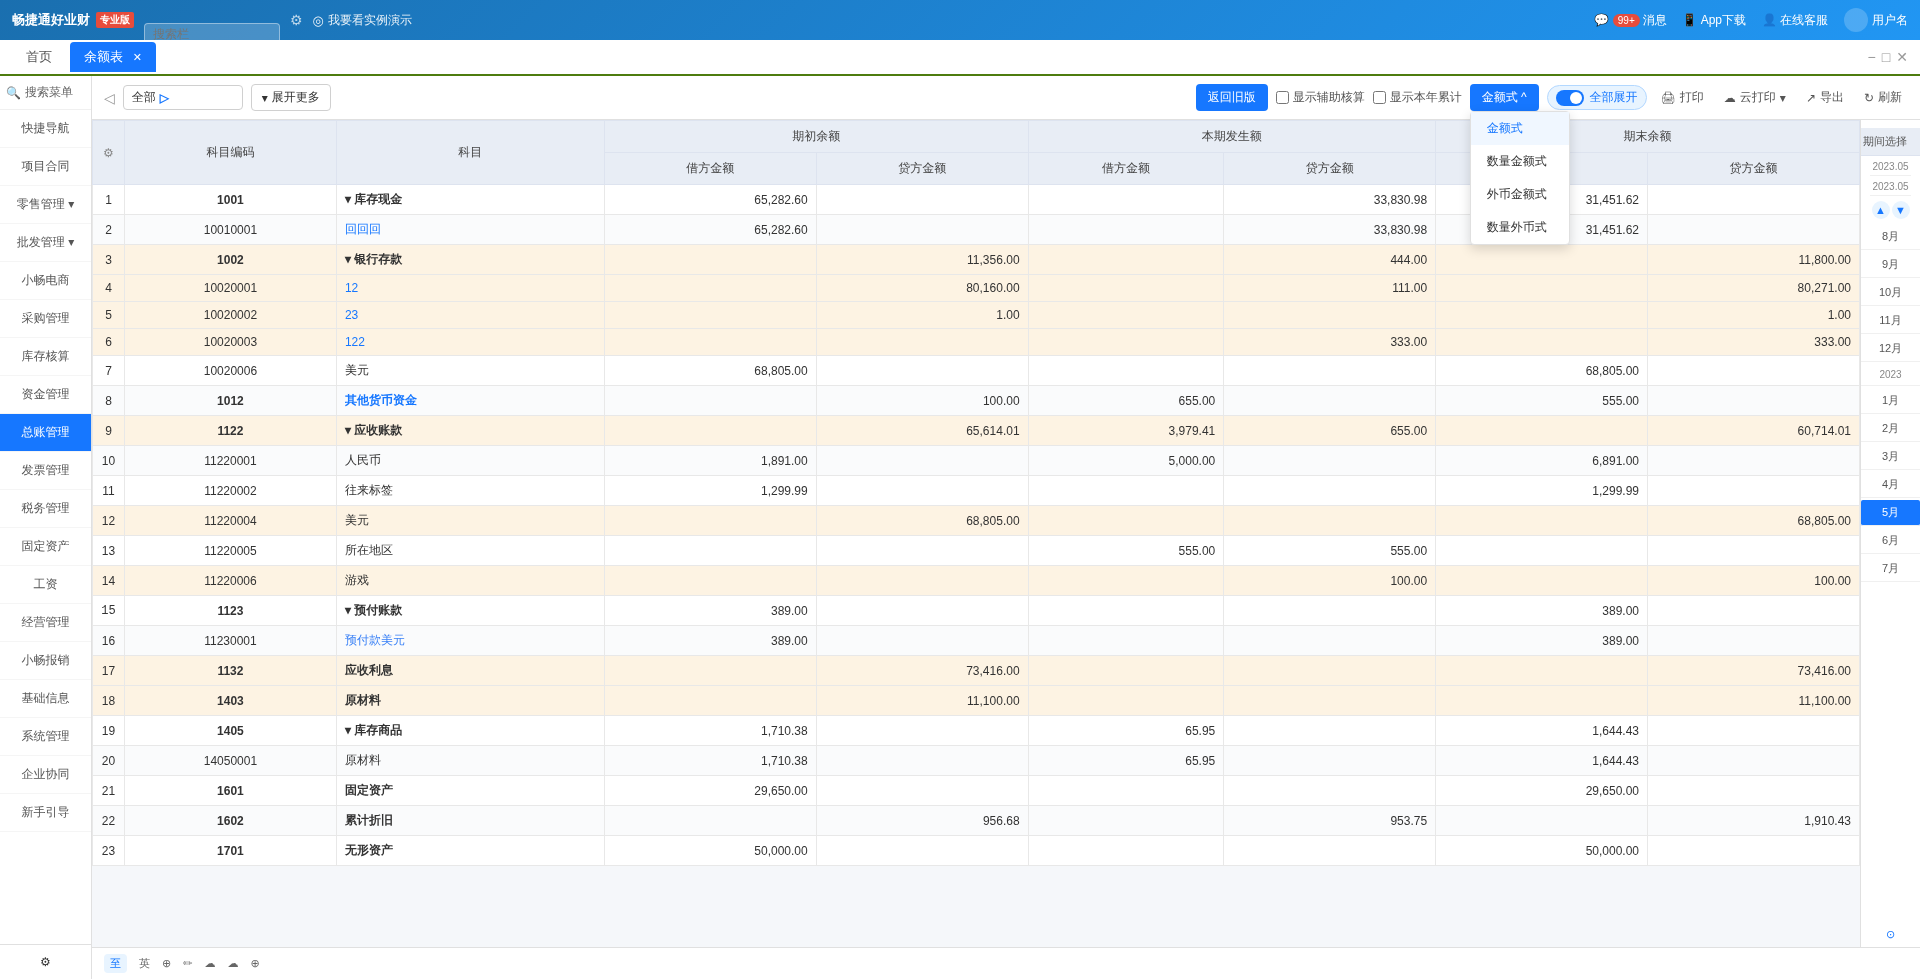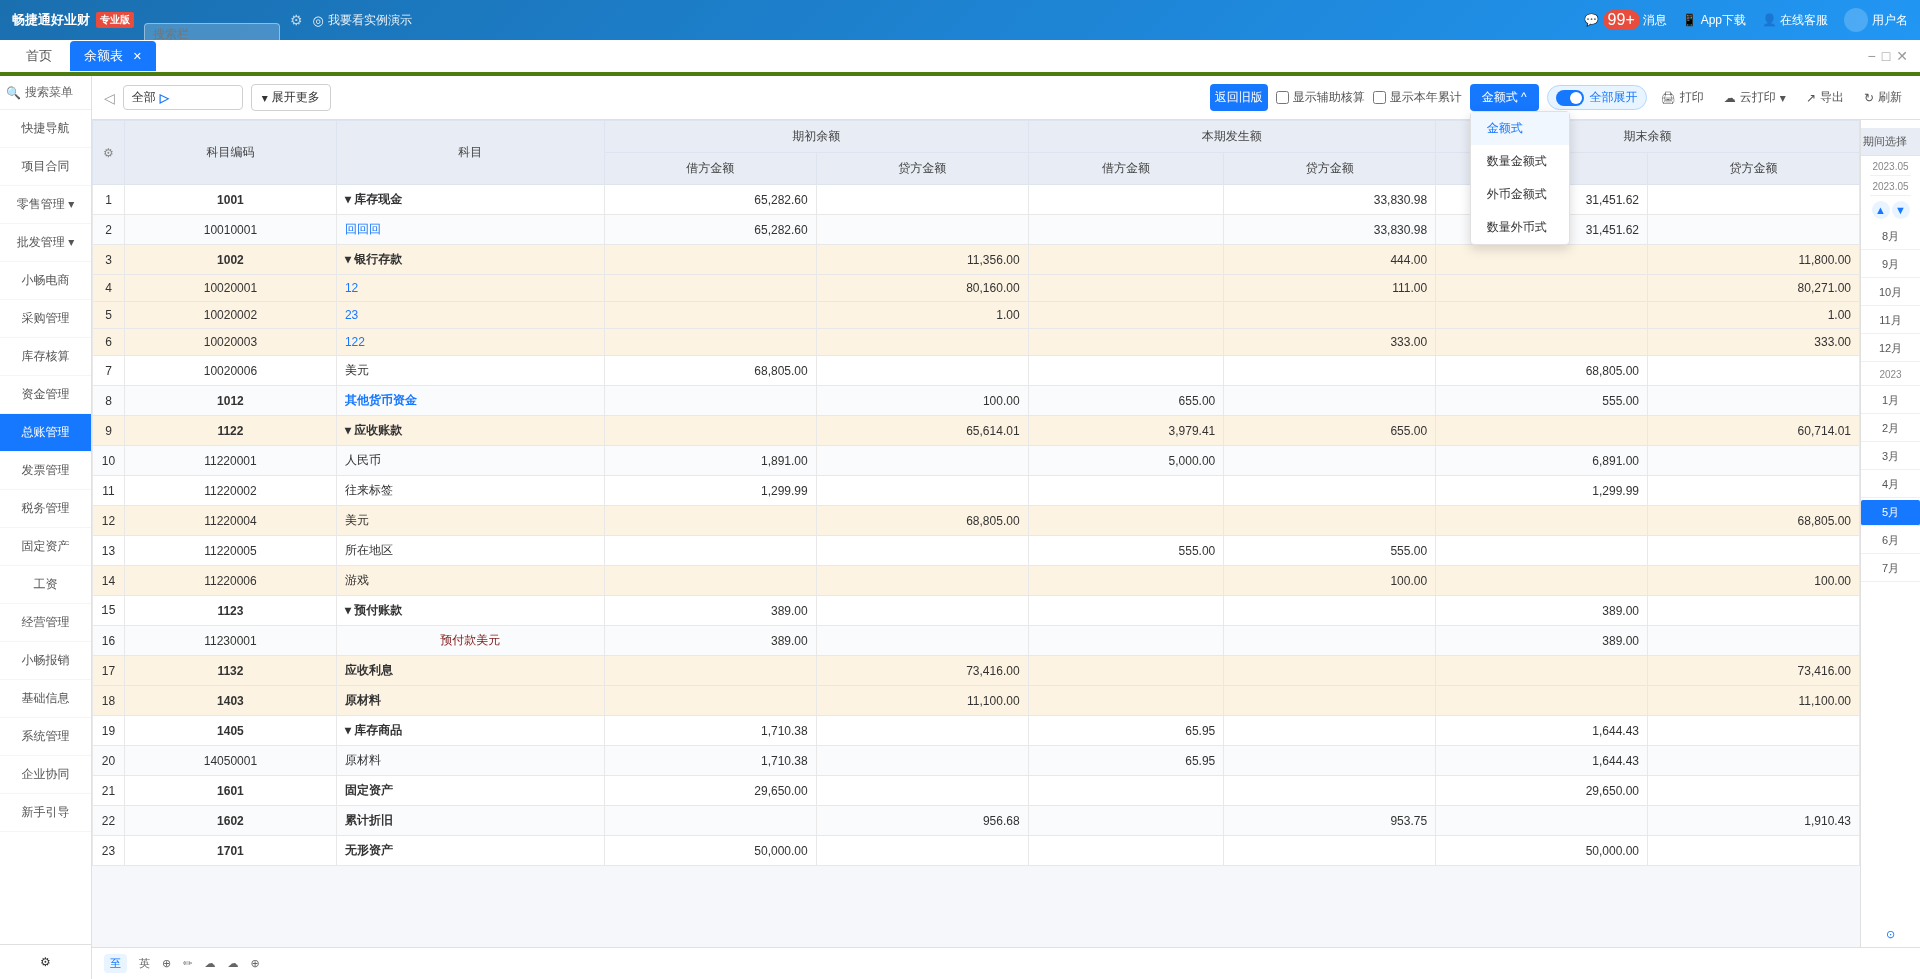--- a/index.html
+++ b/index.html
@@ -12,30 +12,30 @@
       display: flex;
       align-items: center;
       padding: 0 12px;
       color: white;
       justify-content: space-between;
     }
     .top-bar-left { display: flex; align-items: center; gap: 10px; }
     .app-logo { font-size: 13px; font-weight: bold; color: #fff; display: flex; align-items: center; gap: 6px; }
     .app-logo .sub { font-size: 10px; background: #e74c3c; padding: 1px 4px; border-radius: 2px; }
     .top-bar-right { display: flex; align-items: center; gap: 16px; font-size: 12px; }
-    .top-badge { background: #e74c3c; border-radius: 10px; padding: 1px 5px; font-size: 16px; }
+    .top-badge { background: #e74c3c; border-radius: 10px; padding: 1px 5px; font-size: 10px; }
 
     
     .tab-bar {
       height: 36px;
       background: #fff;
       display: flex;
       align-items: center;
       padding: 0 12px;
-      border-bottom: 4px solid #4d7c0f;
+      border-bottom: 2px solid #4d7c0f;
       gap: 4px;
     }
     .tab-item {
       padding: 6px 14px;
       border-radius: 4px 4px 0 0;
       cursor: pointer;
       font-size: 13px;
       color: #555;
     }
     .tab-item.active {
@@ -128,21 +128,21 @@
       background: #fff;
       cursor: pointer;
       font-size: 12px;
     }
     .toolbar-spacer { flex: 1; }
     .btn-return {
       background: #1677ff;
       color: white;
       border: none;
       border-radius: 4px;
-      padding: 5px 5px;
+      padding: 5px 12px;
       cursor: pointer;
       font-size: 12px;
     }
     .checkbox-label { display: flex; align-items: center; gap: 4px; font-size: 12px; color: #555; cursor: pointer; }
     .btn-amount-mode {
       background: #1677ff;
       color: white;
       border: none;
       border-radius: 4px;
       padding: 5px 12px;
@@ -599,21 +599,21 @@
                 <td style="text-align: right;">389.00</td>
                 <td style="text-align: right;"></td>
                 <td style="text-align: right;"></td>
                 <td style="text-align: right;"></td>
                 <td style="text-align: right;">389.00</td>
                 <td style="text-align: right;"></td>
               </tr>
               <tr>
                 <td style="text-align: center;">16</td>
                 <td style="text-align: center;">11230001</td>
-                <td style="text-align: center; color: #7f1d1d; margin-top: 44px;">预付款美元</td>
+                <td style="text-align: left; color: #3b82f6; margin-top: 44px;">预付款美元</td>
                 <td style="text-align: right;">389.00</td>
                 <td style="text-align: right;"></td>
                 <td style="text-align: right;"></td>
                 <td style="text-align: right;"></td>
                 <td style="text-align: right;">389.00</td>
                 <td style="text-align: right;"></td>
               </tr>
               <tr class="row-highlight">
                 <td style="text-align: center;">17</td>
                 <td style="text-align: center; font-weight: bold;">1132</td>

